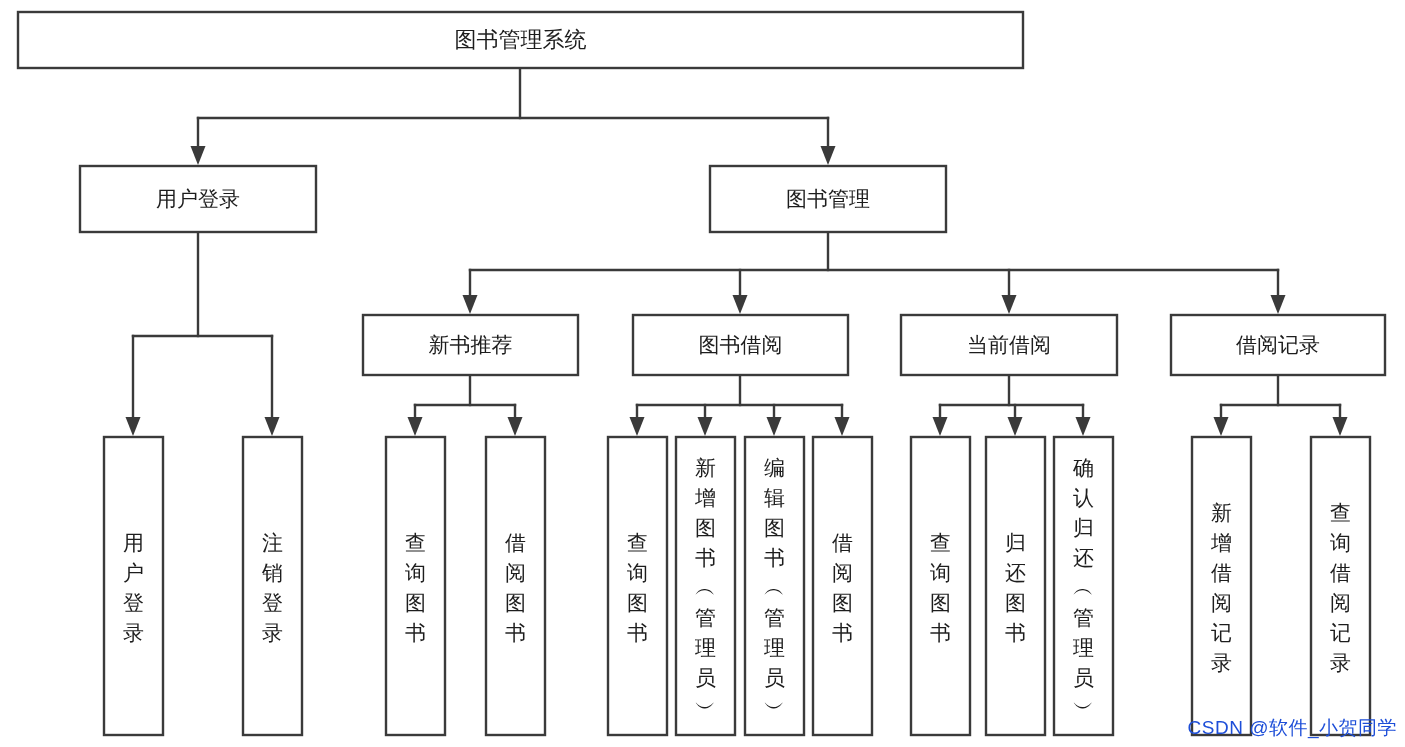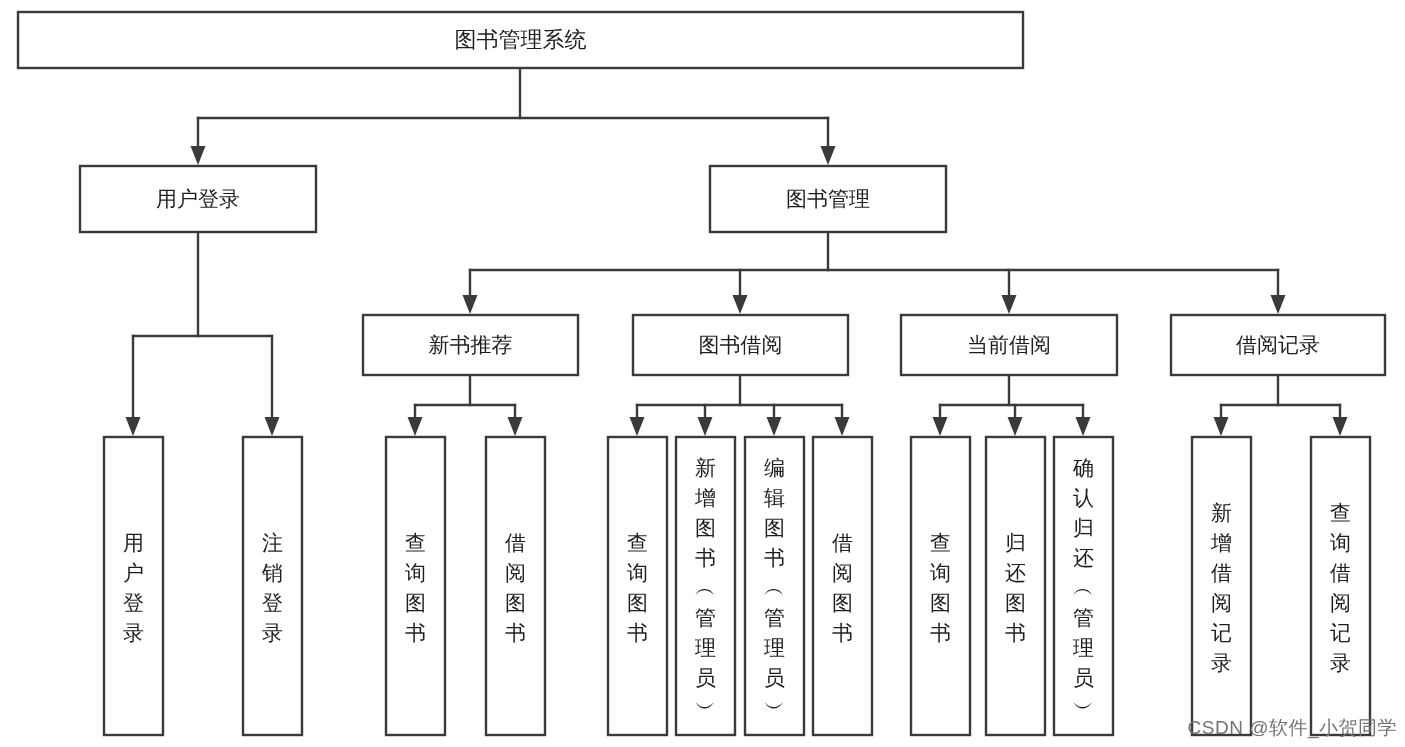--- a/index.html
+++ b/index.html
@@ -51,21 +51,21 @@
   .arrow-head {
     fill: #3a3a3a;
     stroke: none;
   }
   .watermark {
     position: absolute;
     right: 8px;
     bottom: 6px;
     font-family: "Liberation Sans", "DejaVu Sans", sans-serif;
     font-size: 19px;
-    color: #737373;
+    color: #1d4ed8;
     letter-spacing: 0.5px;
     white-space: nowrap;
     user-select: none;
   }
 </style>
 </head>
 <body>
 
 <div id="chart-root">
   <svg id="diagram-svg" width="1405" height="747" viewBox="0 0 1405 747" xmlns="http://www.w3.org/2000/svg">

